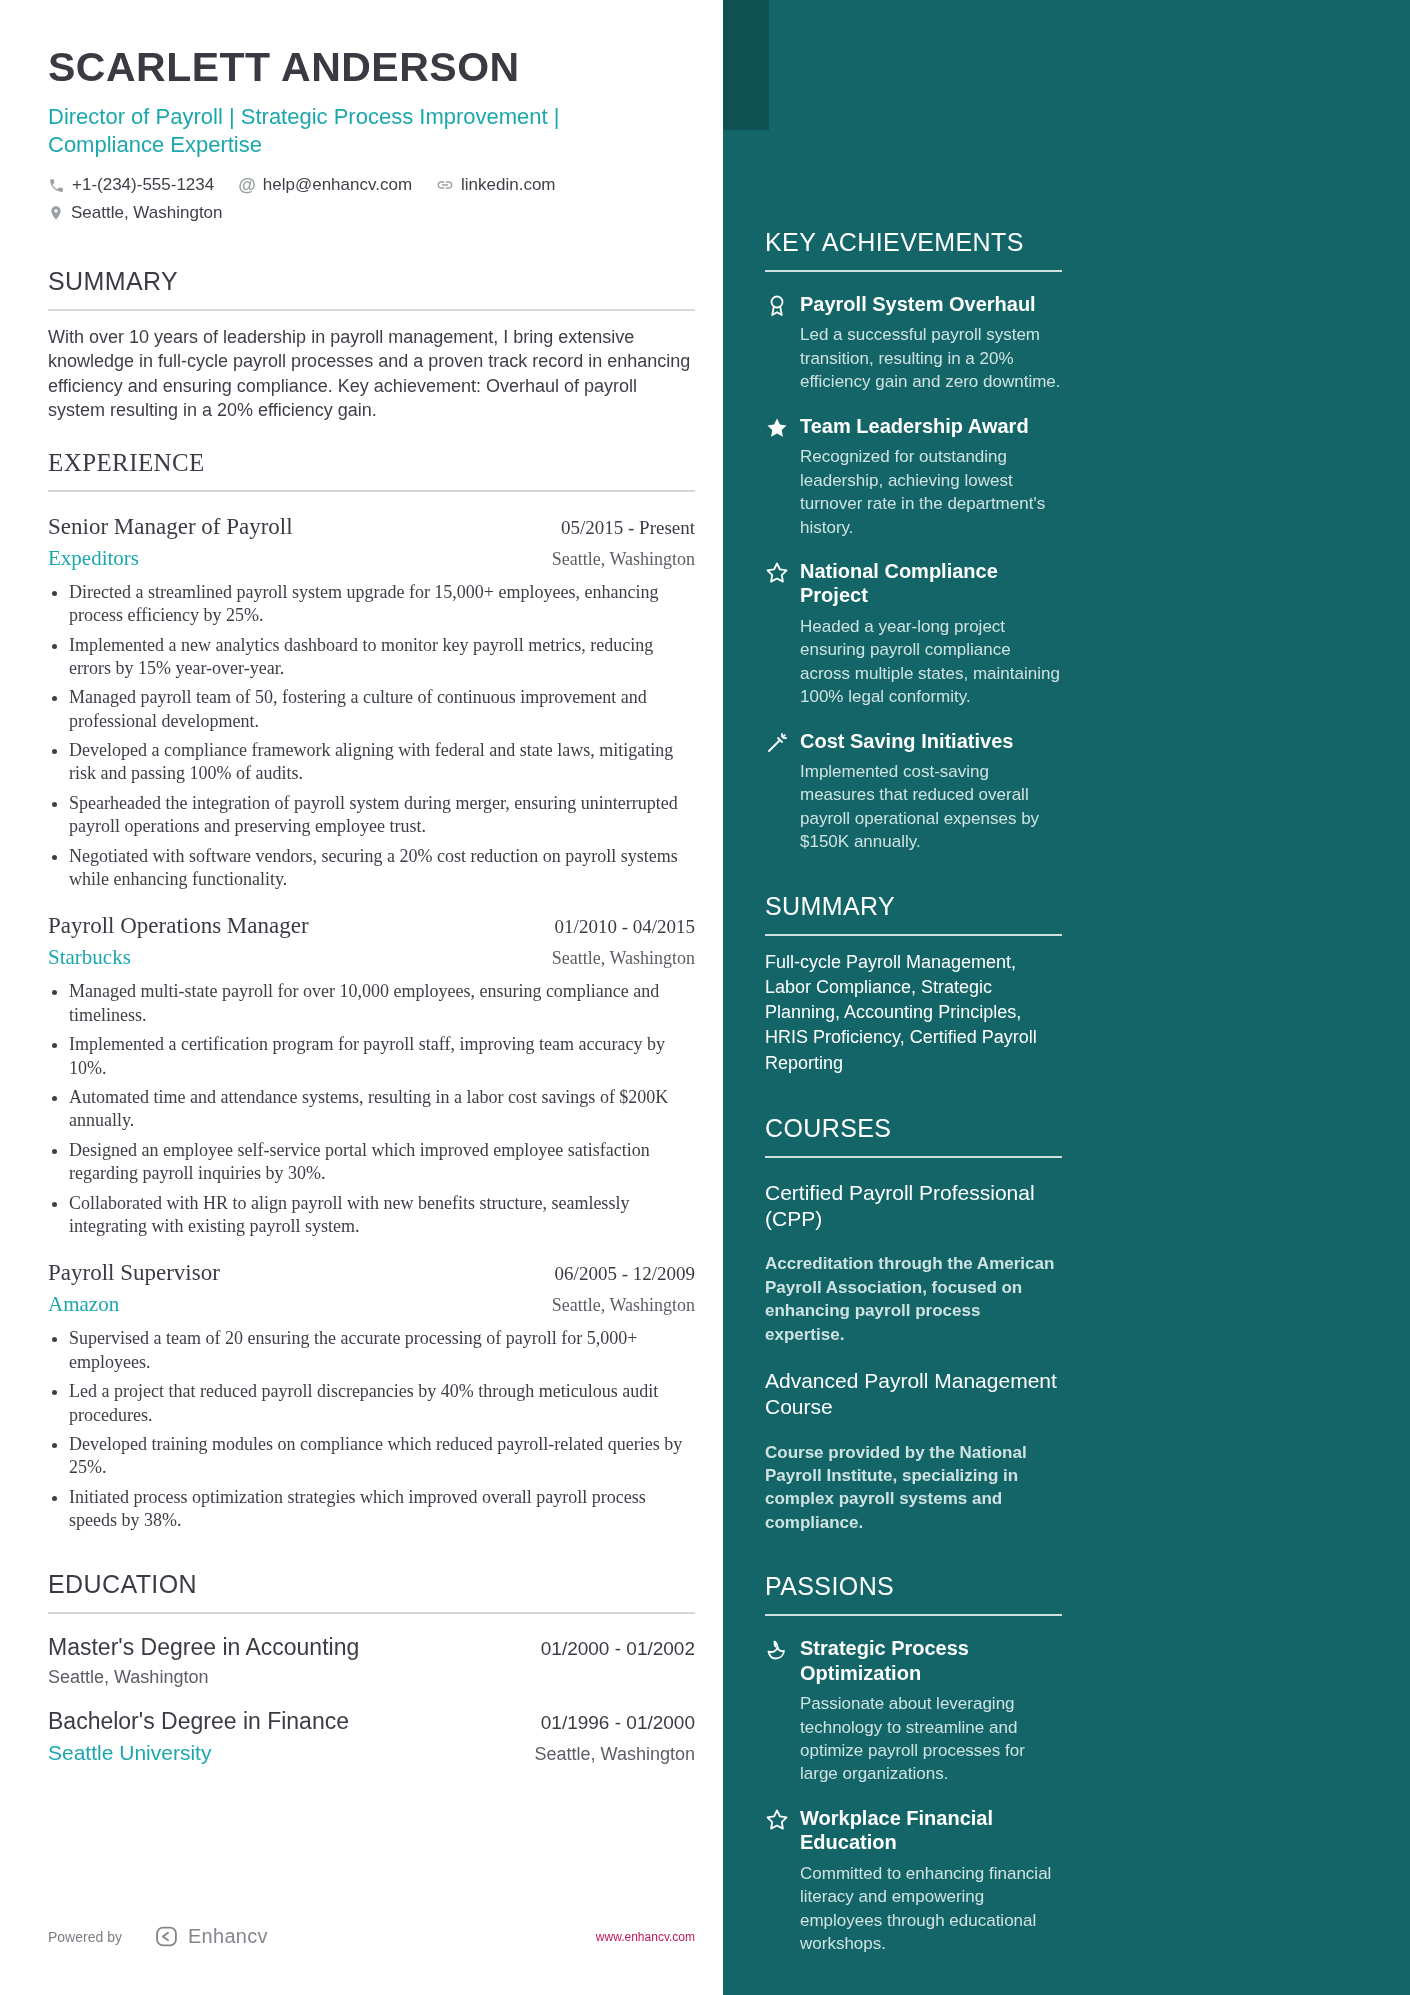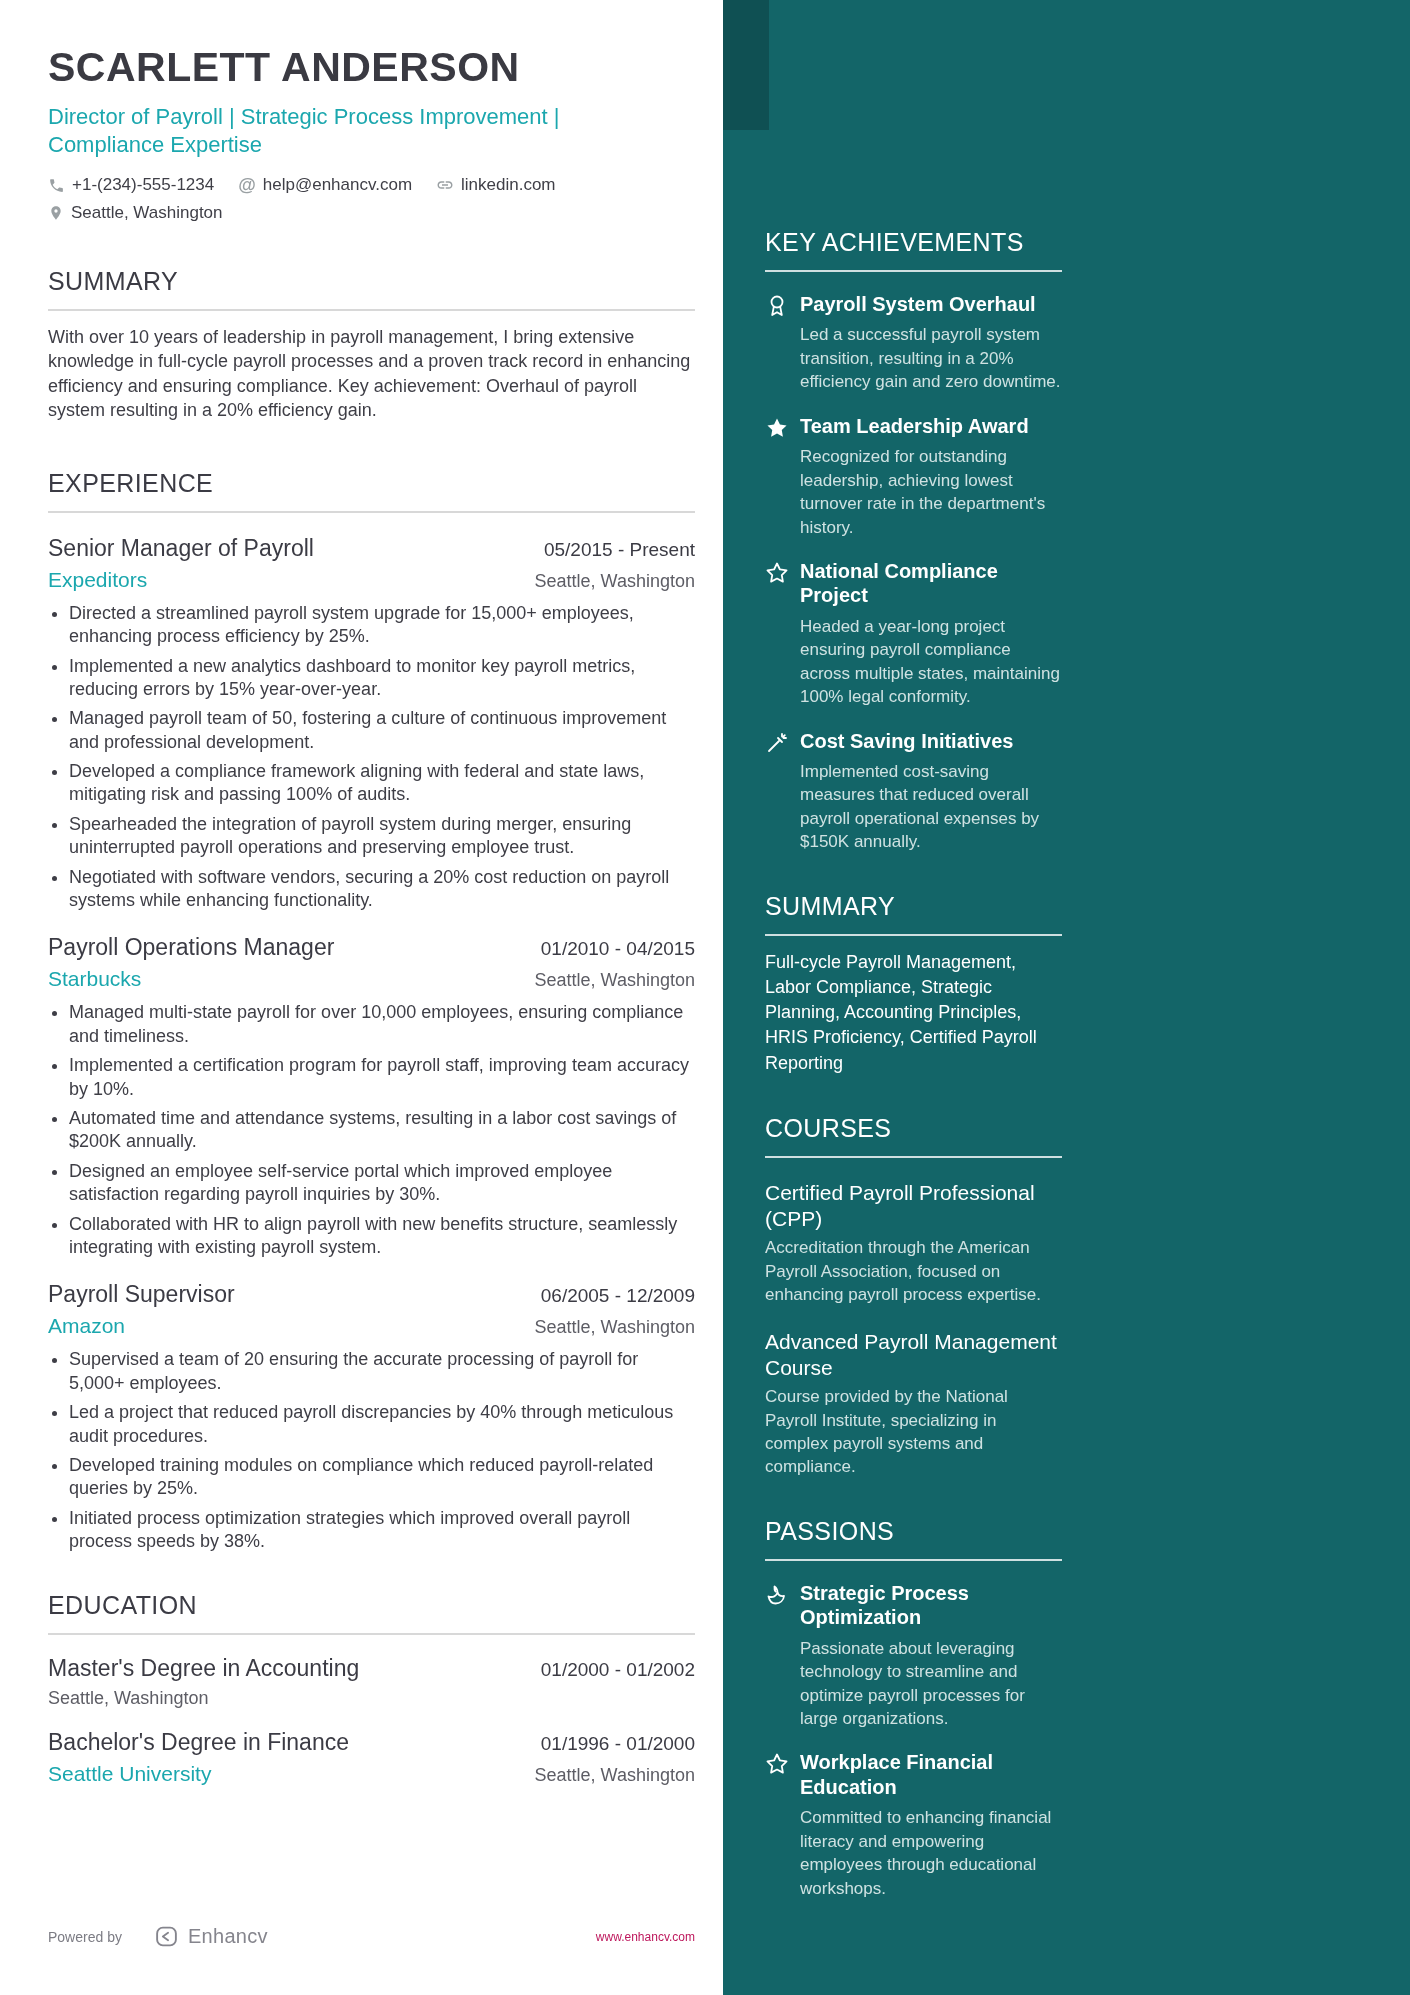--- a/index.html
+++ b/index.html
@@ -41,21 +41,21 @@
     font-size: 17px;
     color: #3f3f47;
   }
   .location-row { margin-top: 7px; }
   .contact-item { display: flex; align-items: center; gap: 7px; }
   .cicon { display: flex; align-items: center; }
   .cicon svg { display: block; }
   .at-glyph { color: #9aa0a3; font-size: 18px; font-weight: bold; }
 
   .section-summary   { margin-top: 44px; }
-  .section-experience{ margin-top: 46px; }
+  .section-experience{ margin-top: 26px; font-family: Liberation Serif, serif; }
   .section-education { margin-top: 38px; }
   .section-heading {
     font-size: 25px;
     font-weight: 500;
     letter-spacing: 0.4px;
     color: #3b3b44;
     border-bottom: 2px solid #d8d8d8;
     padding-bottom: 13px;
   }
   .summary-text {
@@ -116,21 +116,21 @@
     padding-bottom: 13px;
   }
   .sb-item { display: flex; gap: 11px; margin-top: 20px; }
   .sb-icon { flex: 0 0 24px; padding-top: 2px; }
   .sb-icon svg { display: block; }
   .sb-item-title { font-size: 20px; font-weight: 600; line-height: 1.22; color: #ffffff; }
   .sb-item-text { margin-top: 7px; font-size: 17px; line-height: 1.38; color: #cfe2e2; }
   .sb-skills-text { margin-top: 14px; font-size: 18px; line-height: 1.4; color: #ffffff; }
   .sb-course { margin-top: 22px; }
   .sb-course-title { font-size: 21px; font-weight: 500; line-height: 1.25; color: #ffffff; }
-  .sb-course-text { margin-top: 4px; font-size: 17px; line-height: 1.38; color: #cfe2e2; }
+  .sb-course-text { margin-top: 20px; font-size: 17px; line-height: 1.38; color: #cfe2e2; font-weight: bold; }
 </style>
 </head>
 <body>
 
 <div class="page">
 
   <div class="main">
 
     <header>
       <h1 class="name">SCARLETT ANDERSON</h1>

